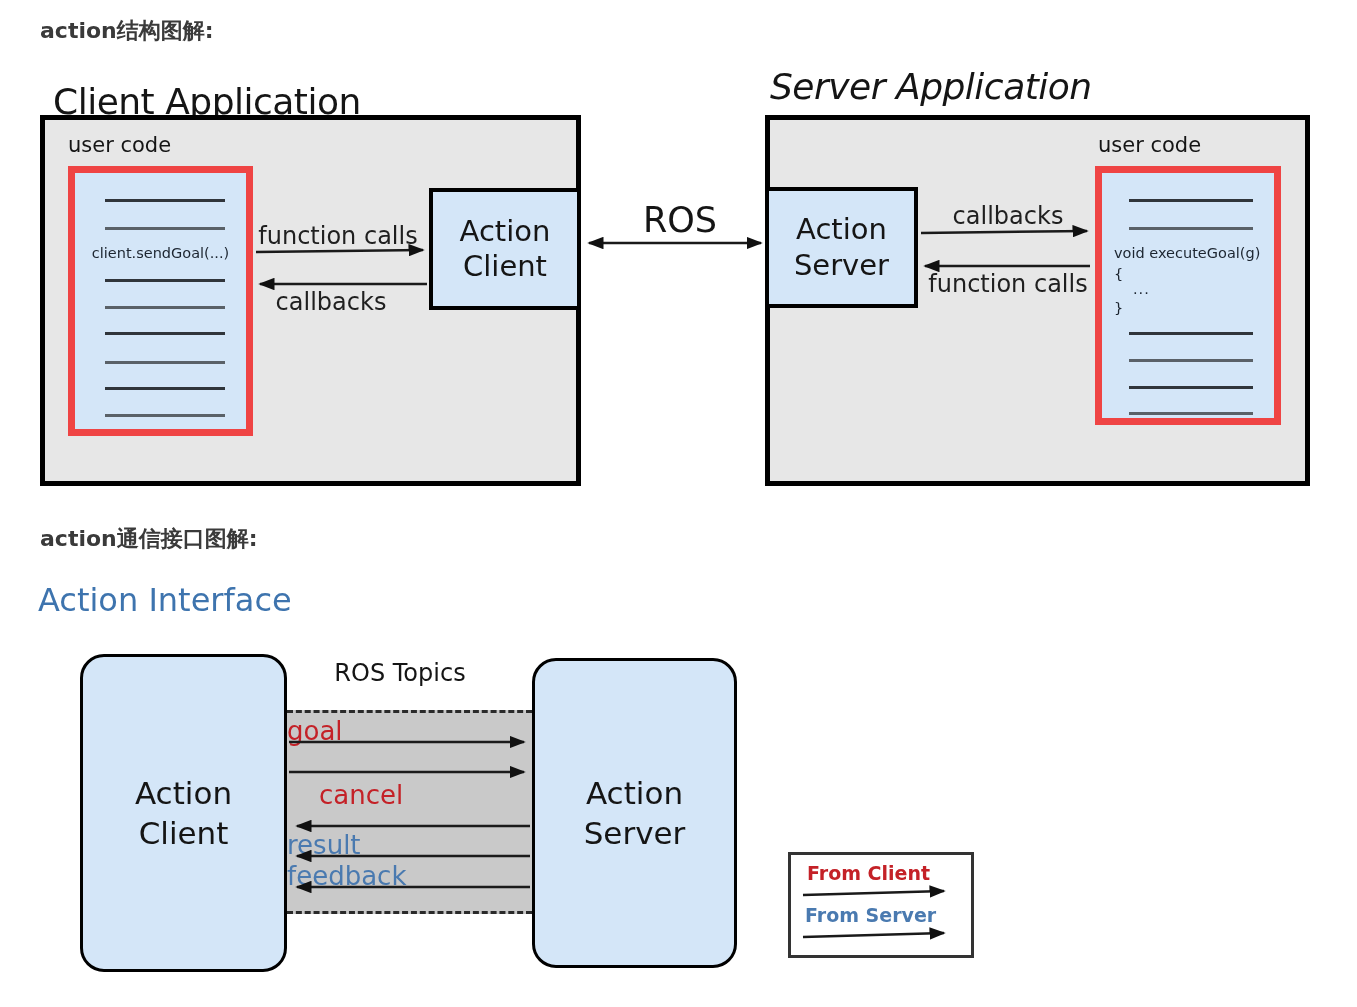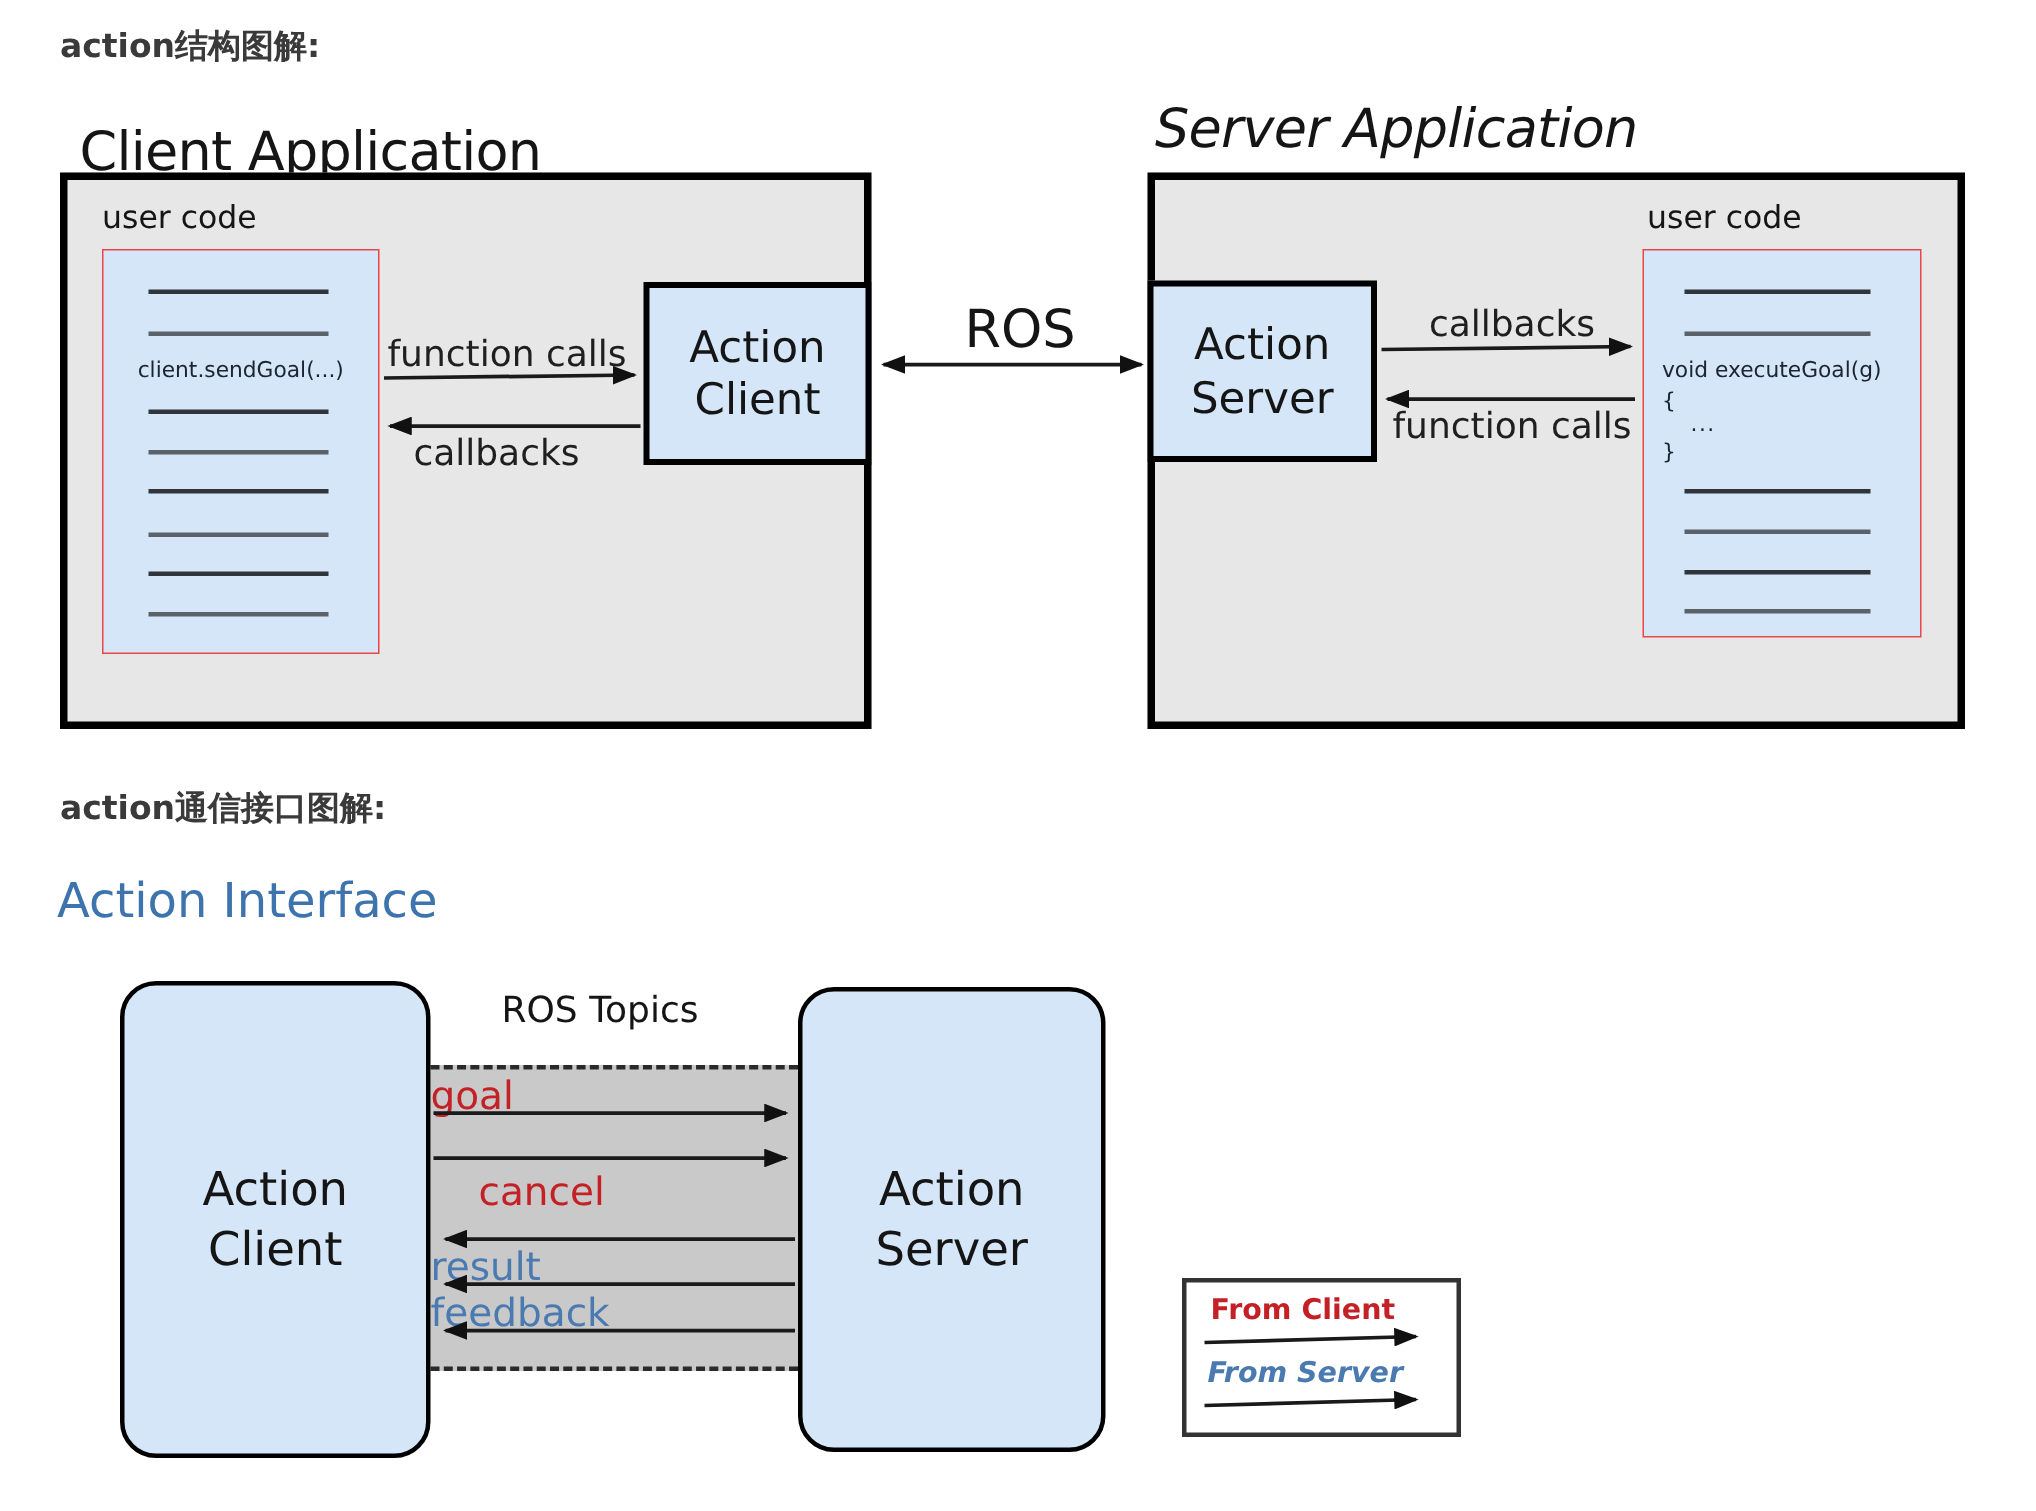--- a/index.html
+++ b/index.html
@@ -4,21 +4,21 @@
 <style>
   html,body{margin:0;padding:0;background:#ffffff;}
   .page{
     position:relative;width:1357px;height:1007px;background:#ffffff;overflow:hidden;
     font-family:"DejaVu Sans","Liberation Sans",sans-serif;color:#151515;
   }
   .abs{position:absolute;}
   .zh-title{font-size:22px;font-weight:700;color:#3a3a3a;white-space:nowrap;}
   .app-title{font-size:36px;color:#151515;white-space:nowrap;letter-spacing:-0.5px;}
   .panel{background:#e7e7e7;border:5px solid #000;box-sizing:border-box;}
-  .bluebox{background:#d4e6f8;border:1px solid #ef4444;box-sizing:border-box;}
+  .bluebox{background:#d4e6f8;border:7px solid #ef4444;box-sizing:border-box;}
   .uc-label{font-size:21px;color:#151515;}
   .action-box{
     background:#d4e6f8;border:4px solid #000;box-sizing:border-box;
     display:flex;flex-direction:column;align-items:center;justify-content:center;
     font-size:29px;line-height:1.22;color:#151515;text-align:center;
   }
   .arrow-label{font-size:24px;color:#1f1f1f;text-align:center;white-space:nowrap;}
   .ros-label{font-size:35px;color:#151515;text-align:center;}
   .codeline{position:absolute;height:2.5px;background:#30353b;}
   .codeline.alt{background:#5a6168;}
@@ -116,21 +116,21 @@
     <span>Server</span>
   </div>
 
   <div class="abs topic-label topic-red" style="left:287px;top:716px;z-index:4;">goal</div>
   <div class="abs topic-label topic-red" style="left:287px;top:780px;z-index:4;margin-left:32px;">cancel</div>
   <div class="abs topic-label topic-blue" style="left:287px;top:830px;z-index:4;">result</div>
   <div class="abs topic-label topic-blue" style="left:287px;top:861px;z-index:4;">feedback</div>
 
   <div class="abs legend-box" style="left:788px;top:852px;width:186px;height:106px;z-index:2;"></div>
   <div class="abs legend-text topic-red" style="left:807px;top:862px;z-index:4;">From Client</div>
-  <div class="abs legend-text topic-blue" style="left:805px;top:904px;z-index:4;font-style:italic;">From Server</div>
+  <div class="abs legend-text topic-blue" style="left:805px;top:904px;z-index:4;">From Server</div>
 
   <svg class="overlay" width="1357" height="1007" viewBox="0 0 1357 1007">
     <defs>
       <marker id="ah" markerWidth="6.5" markerHeight="5" refX="5.8" refY="2.5" orient="auto" markerUnits="strokeWidth">
         <path d="M0,0 L6.5,2.5 L0,5 Z" fill="#111"></path>
       </marker>
       <marker id="ahs" markerWidth="6.5" markerHeight="5" refX="5.8" refY="2.5" orient="auto-start-reverse" markerUnits="strokeWidth">
         <path d="M0,0 L6.5,2.5 L0,5 Z" fill="#111"></path>
       </marker>
     </defs>

